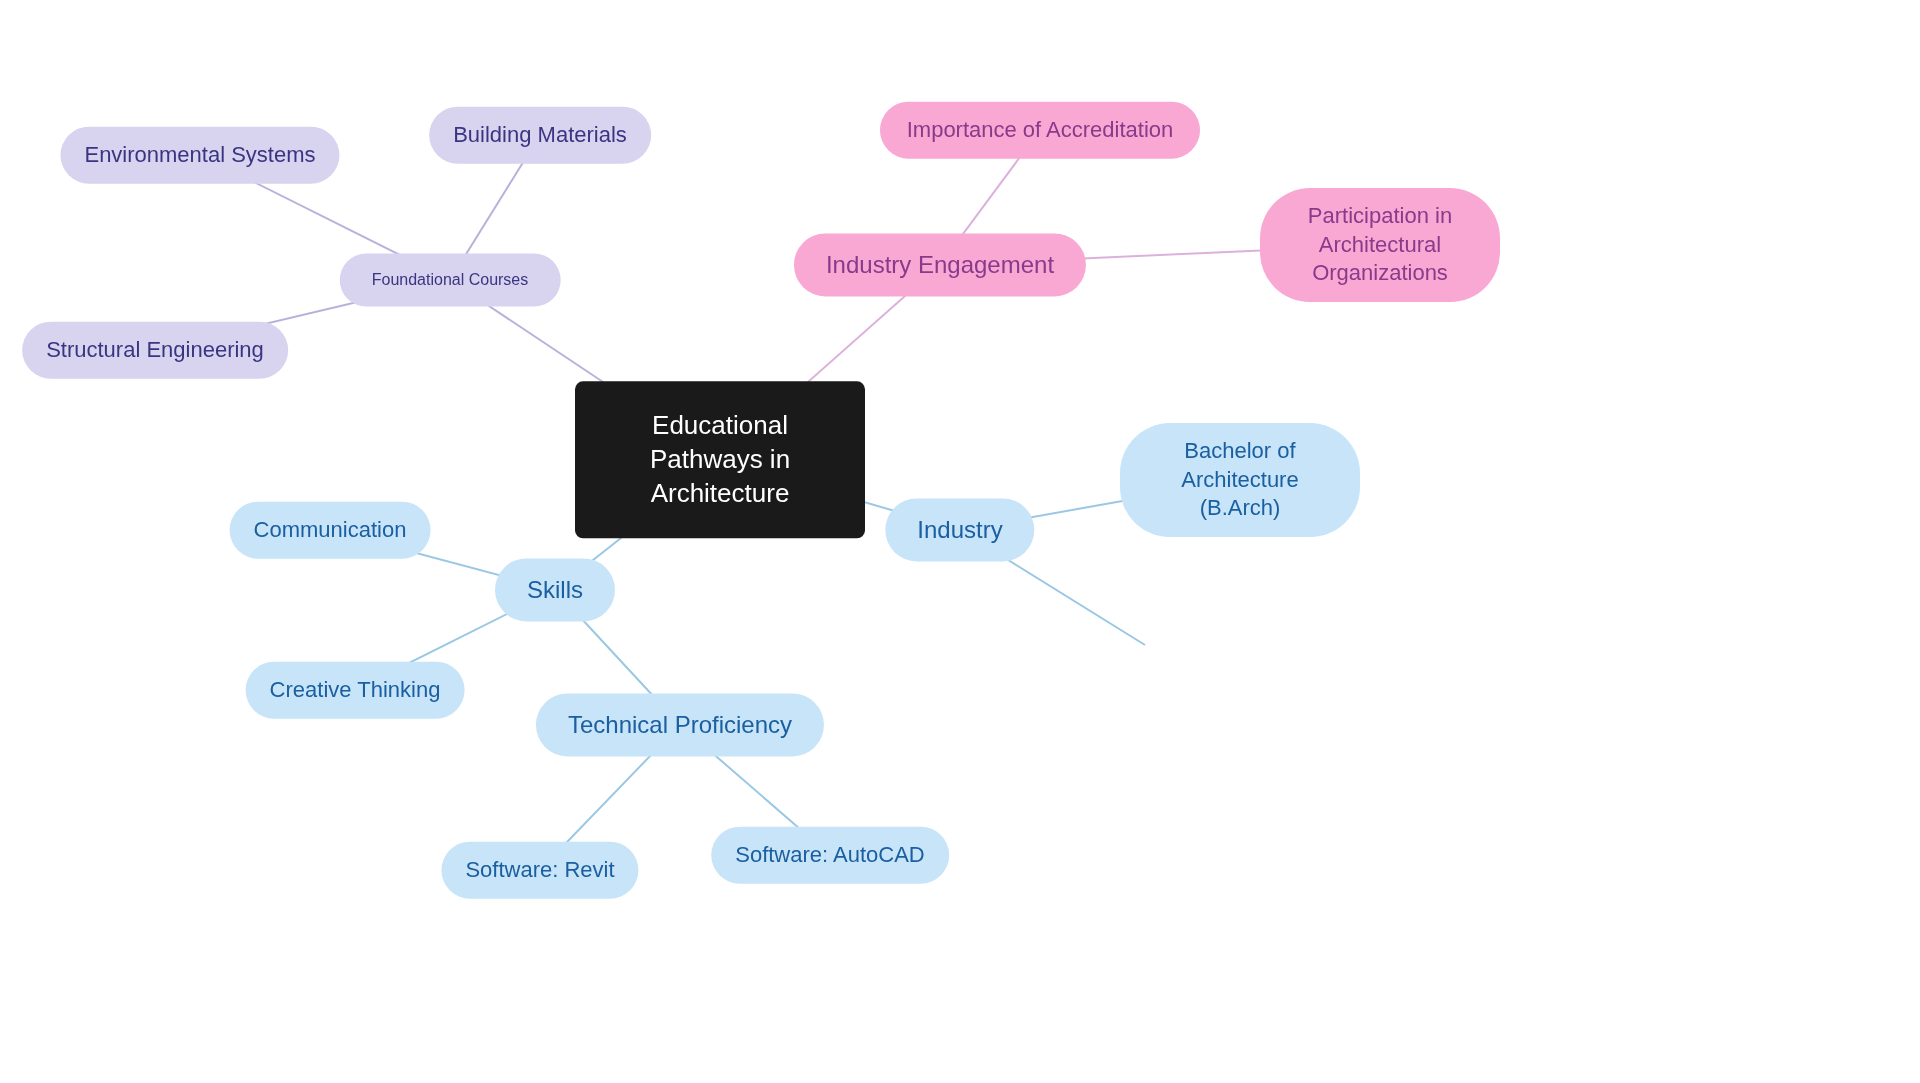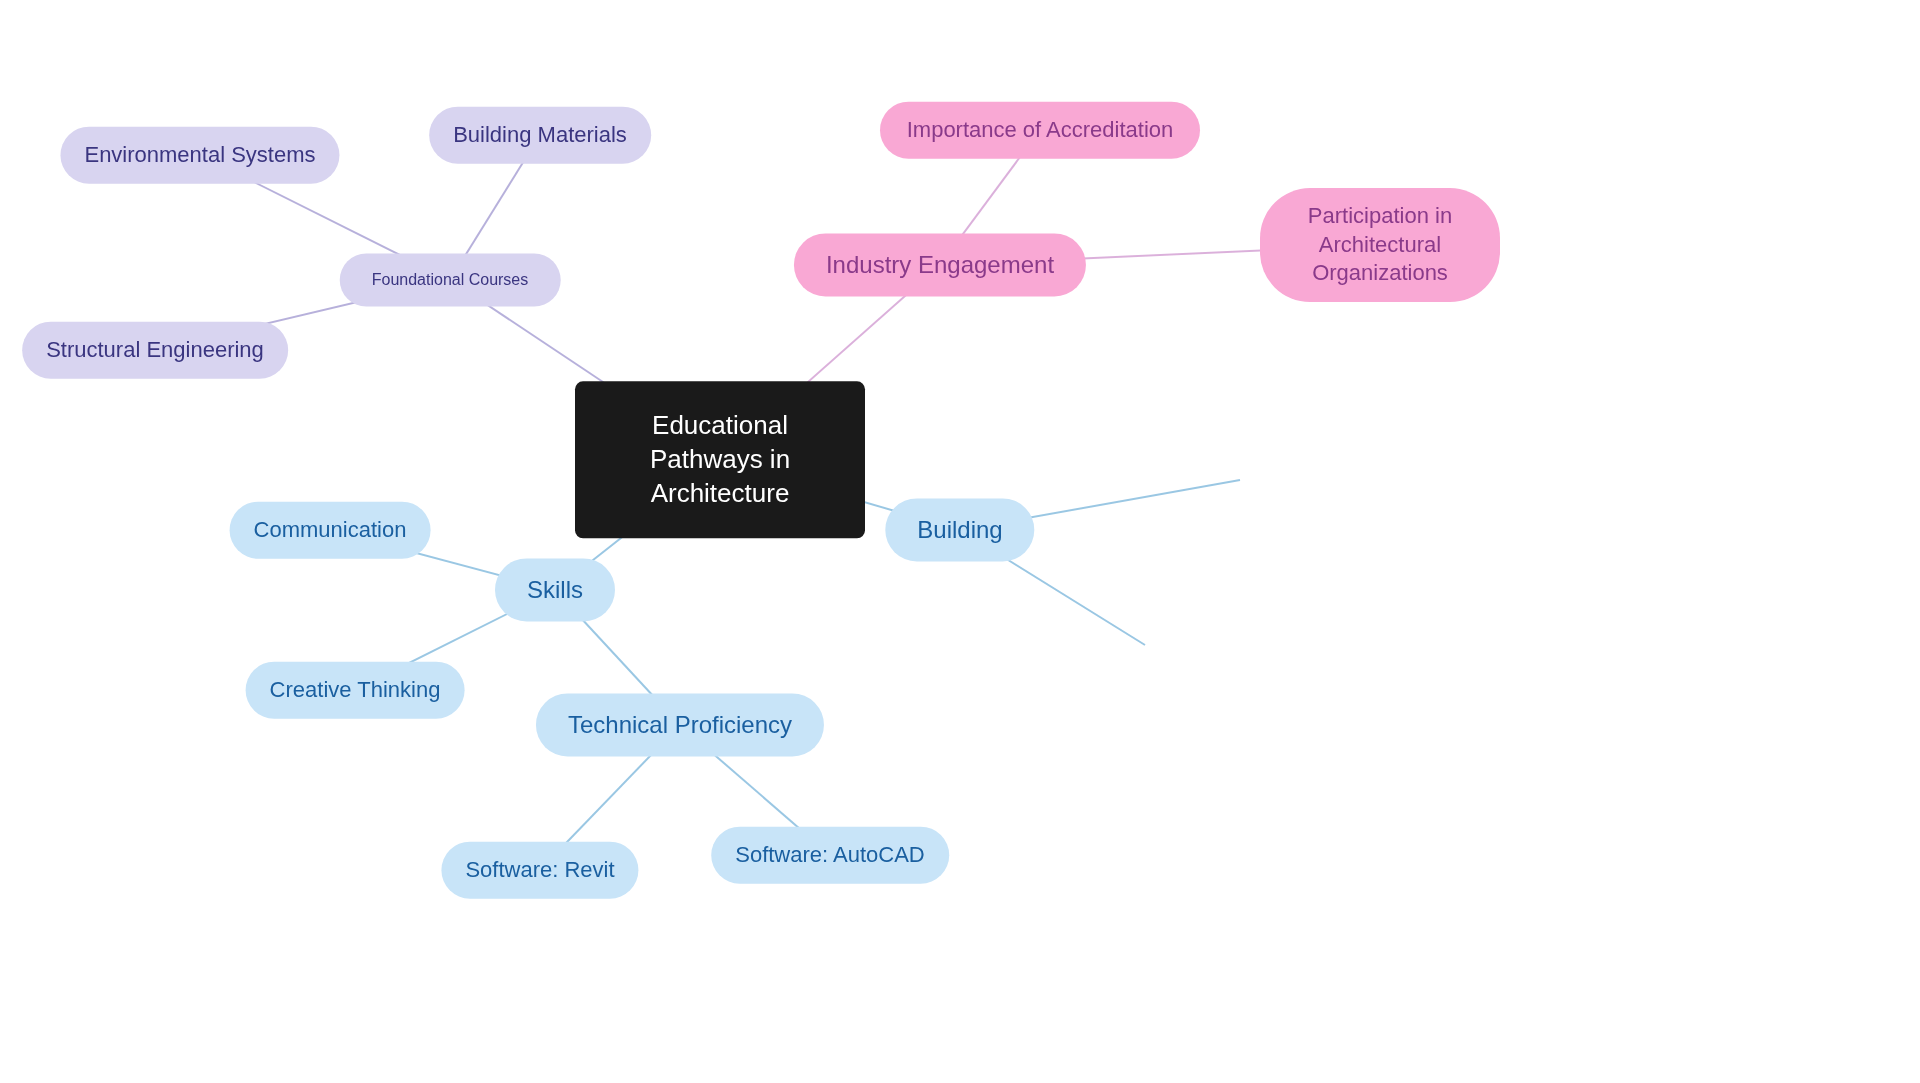--- a/index.html
+++ b/index.html
@@ -91,14 +91,15 @@
     <div class="node node-purple" style="left: 540px; top: 135px;">Building Materials</div>
     <div class="node node-pink" style="left: 940px; top: 265px; font-size: 24px; padding: 16px 32px;">Industry Engagement</div>
     <div class="node node-pink" style="left: 1040px; top: 130px; width: 320px;">Importance of Accreditation</div>
     <div class="node node-pink" style="left: 1380px; top: 245px; width: 240px;">Participation in Architectural<br>Organizations</div>
     <div class="node node-blue" style="left: 555px; top: 590px; font-size: 24px; padding: 16px 32px;">Skills</div>
     <div class="node node-blue" style="left: 330px; top: 530px;">Communication</div>
     <div class="node node-blue" style="left: 355px; top: 690px;">Creative Thinking</div>
     <div class="node node-blue" style="left: 680px; top: 725px; font-size: 24px; padding: 16px 32px;">Technical Proficiency</div>
     <div class="node node-blue" style="left: 540px; top: 870px;">Software: Revit</div>
     <div class="node node-blue" style="left: 830px; top: 855px;">Software: AutoCAD</div>
-    <div class="node node-blue" style="left: 960px; top: 530px; font-size: 24px; padding: 16px 32px;">Building</div>
+    <div class="node node-blue" style="left: 960px; top: 530px; font-size: 24px; padding: 16px 32px;">Industry</div>
+    <div class="node node-blue" style="left: 1240px; top: 480px; width: 240px;">Bachelor of Architecture<br>(B.Arch)</div>
   </div>
 
 </body></html>

